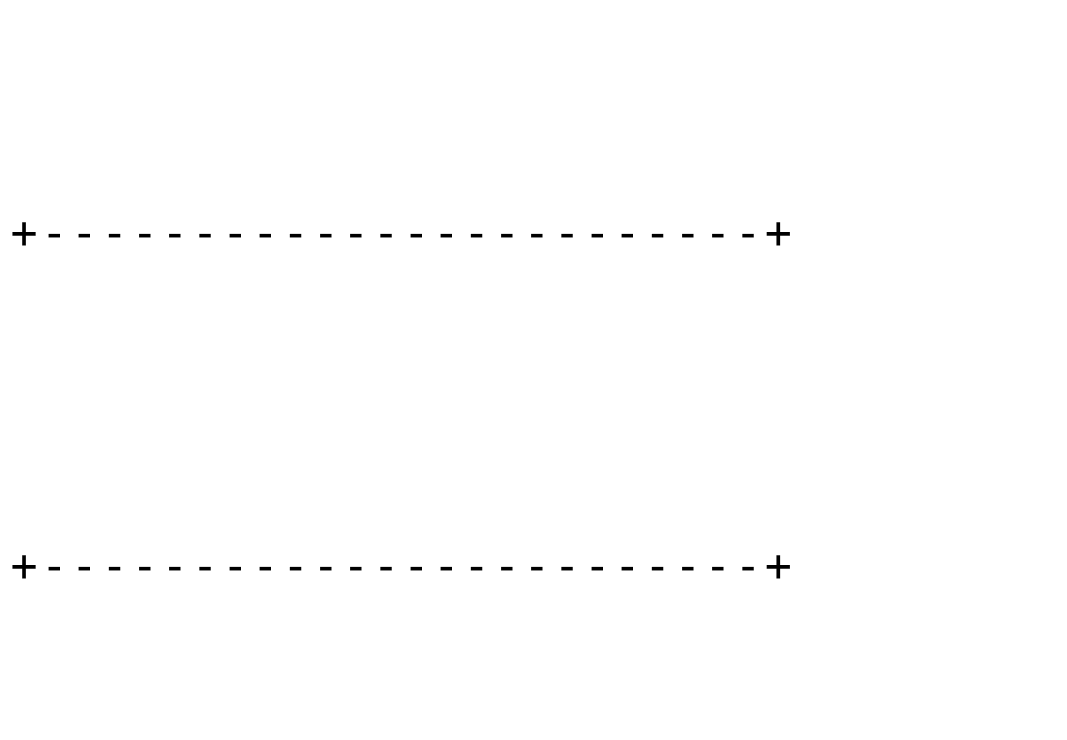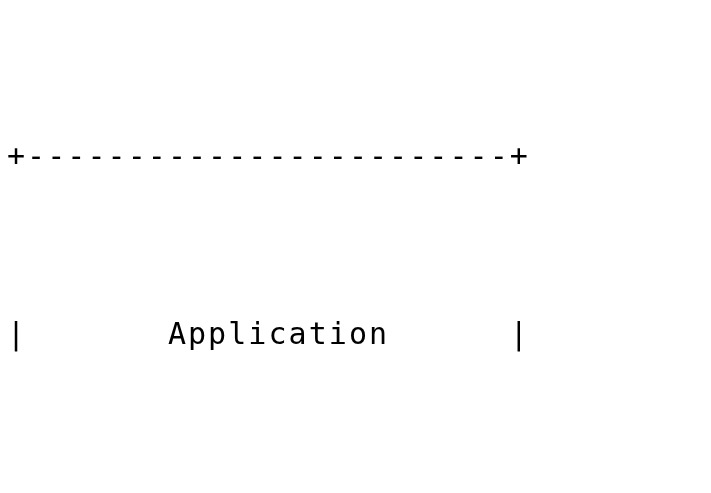--- a/index.html
+++ b/index.html
@@ -44,21 +44,20 @@
 </style>
 </head>
 <body>
 
 <div id="diagram">
 
   <div class="ascii-canvas">
 
     <div class="ascii-row">+------------------------+</div>
 
-    <div class="ascii-row">|       Application      |</div>
 
     <div class="ascii-row">+------------------------+</div>
 
     
 
     
 
     
 
     

